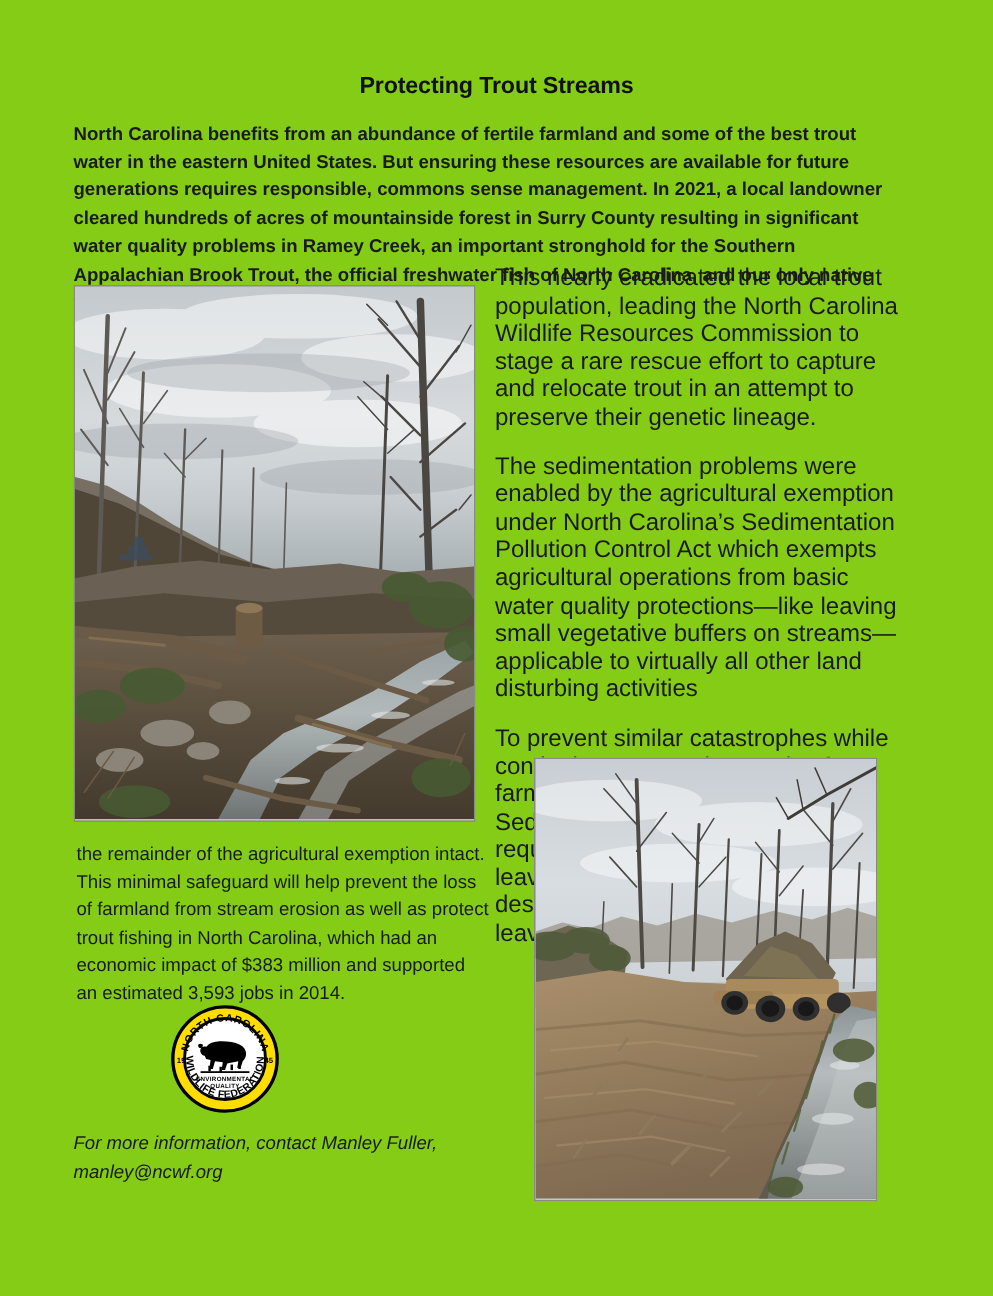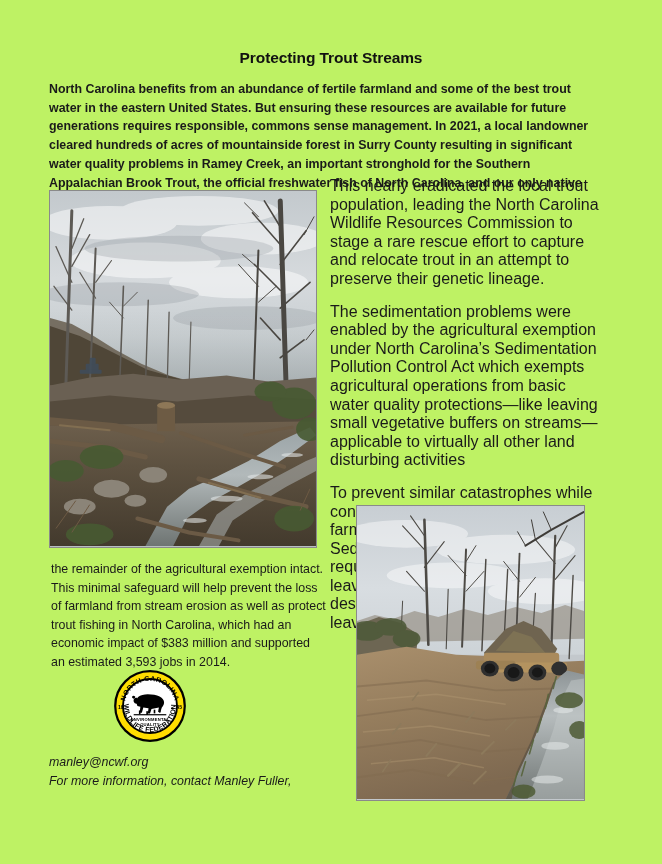--- a/index.html
+++ b/index.html
@@ -12,21 +12,21 @@
     height: 864px;
     position: relative;
     font-family: "Liberation Sans", sans-serif;
     color: #1a1a1a;
     overflow: hidden;
   }
 
   .page {
     position: absolute;
     inset: 0;
-    background: #bef264;
+    background: #84cc16;
   }
 
   
   .doc-title {
     position: absolute;
     left: 49px;
     top: 49px;
     width: 564px;
     text-align: center;
     font-size: 15.5px;
@@ -434,17 +434,17 @@
       </g>
 
       <rect x="28" y="61" width="44" height="1.6" fill="#000000"></rect>
 
       <text x="50" y="70" font-family="'Liberation Sans', sans-serif" font-size="5.6" font-weight="bold" fill="#000000" text-anchor="middle" letter-spacing="0.3">ENVIRONMENTAL</text>
       <text x="50" y="76.5" font-family="'Liberation Sans', sans-serif" font-size="5.6" font-weight="bold" fill="#000000" text-anchor="middle" letter-spacing="0.3">QUALITY</text>
     </svg>
   </div>
 
   <div class="contact">
+    <div>For more information, contact Manley Fuller,</div>
     <div>manley@ncwf.org</div>
-    <div>For more information, contact Manley Fuller,</div>
   </div>
 
 </div>
 
 </body></html>

